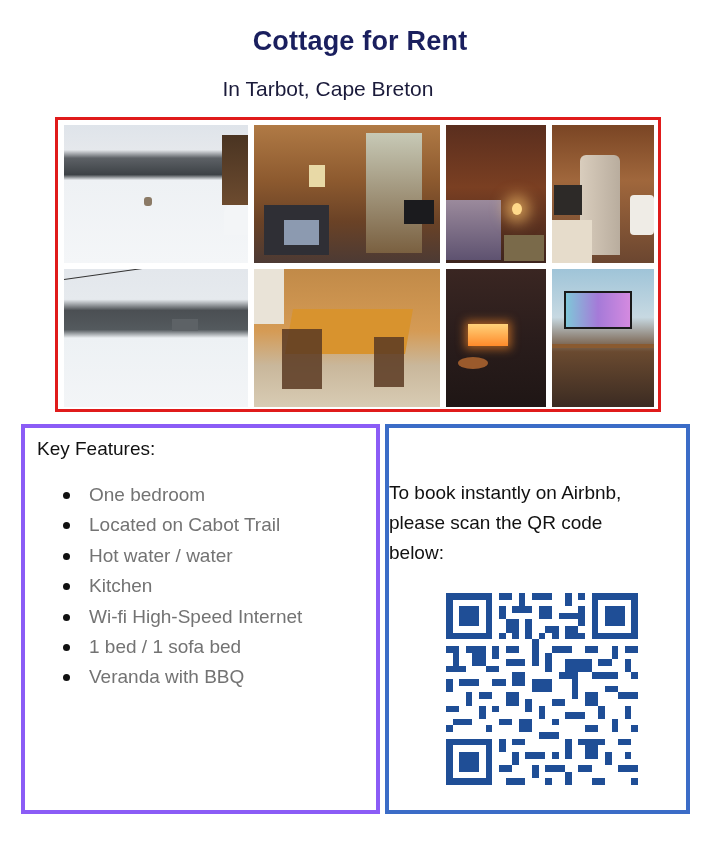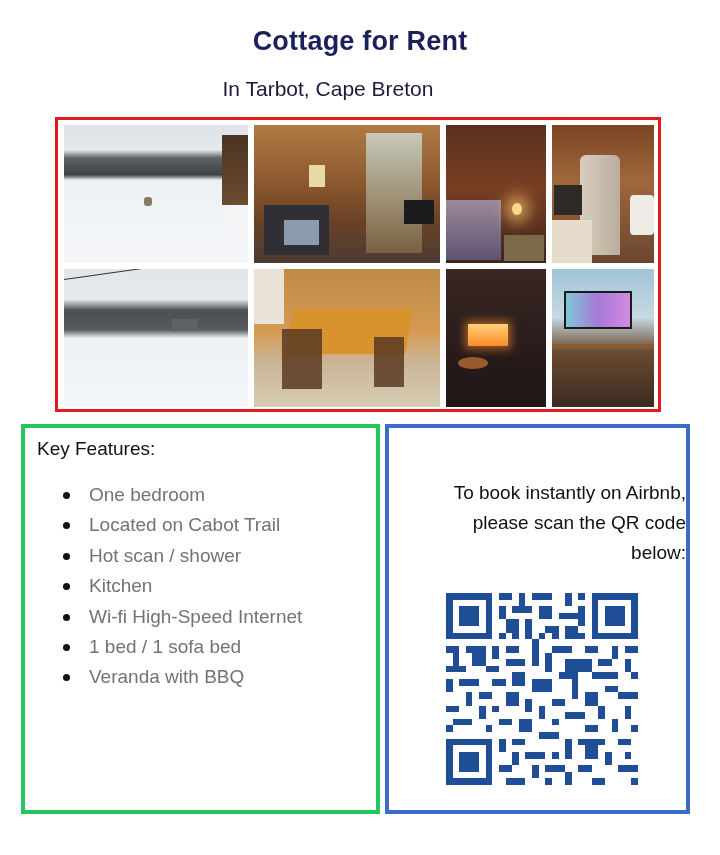--- a/index.html
+++ b/index.html
@@ -20,21 +20,21 @@
     position: absolute; left: 55px; top: 117px; width: 606px; height: 295px;
     border: 3px solid #e01b1b;
   }
   .photo {
     position: absolute; overflow: hidden;
   }
   .photo .layer { position: absolute; }
 
   .features-box {
     position: absolute; left: 21px; top: 424px; width: 359px; height: 390px;
-    border: 4px solid #22c55e;
+    border: 4px solid #8b5cf6;
   }
   .features-heading {
     position: absolute; left: 12px; top: 10px; font-size: 19px; color: #111;
   }
   .features-list {
     position: absolute; left: 36px; top: 52px; width: 300px; list-style: none;
   }
   .features-list li {
     position: relative; padding-left: 28px; font-size: 19px; line-height: 29px;
     margin-bottom: 1.4px; color: #737373;
@@ -43,21 +43,21 @@
     position: absolute; left: 2px; top: 12px; width: 7px; height: 7px;
     border-radius: 50%; background: #111;
   }
 
   .booking-box {
     position: absolute; left: 385px; top: 424px; width: 305px; height: 390px;
     border: 4px solid #3b6cc7;
   }
   .booking-text {
     position: absolute; left: 0; width: 297px; top: 50px;
-    text-align: right; font-size: 19px; line-height: 30px; color: #111;
+    text-align: left; font-size: 19px; line-height: 30px; color: #111;
   }
   .qr {
     position: absolute; left: 57px; top: 165px; width: 192px; height: 192px;
   }
 </style>
 </head>
 <body>
 
 <div class="title">Cottage for Rent</div>
 <div class="subtitle">In Tarbot, Cape Breton</div>
@@ -107,21 +107,21 @@
     <div class="layer" style="left:14px;top:24px;width:64px;height:34px;background:linear-gradient(90deg,#7fc7d8 0%,#a57ad8 50%,#d48ae0 100%);"></div>
     <div class="layer" style="left:0;top:75px;width:102px;height:4px;background:#8a5a30;"></div>
   </div>
 </div>
 
 <div class="features-box">
   <div class="features-heading">Key Features:</div>
   <ul class="features-list">
     <li><span class="bullet"></span><span>One bedroom</span></li>
     <li><span class="bullet"></span><span>Located on Cabot Trail</span></li>
-    <li><span class="bullet"></span><span>Hot scan / shower</span></li>
+    <li><span class="bullet"></span><span>Hot water / water</span></li>
     <li><span class="bullet"></span><span>Kitchen</span></li>
     <li><span class="bullet"></span><span>Wi-fi High-Speed Internet</span></li>
     <li><span class="bullet"></span><span>1 bed / 1 sofa bed</span></li>
     <li><span class="bullet"></span><span>Veranda with BBQ</span></li>
   </ul>
 </div>
 
 <div class="booking-box">
   <div class="booking-text">
     <div>To book instantly on Airbnb,</div>

